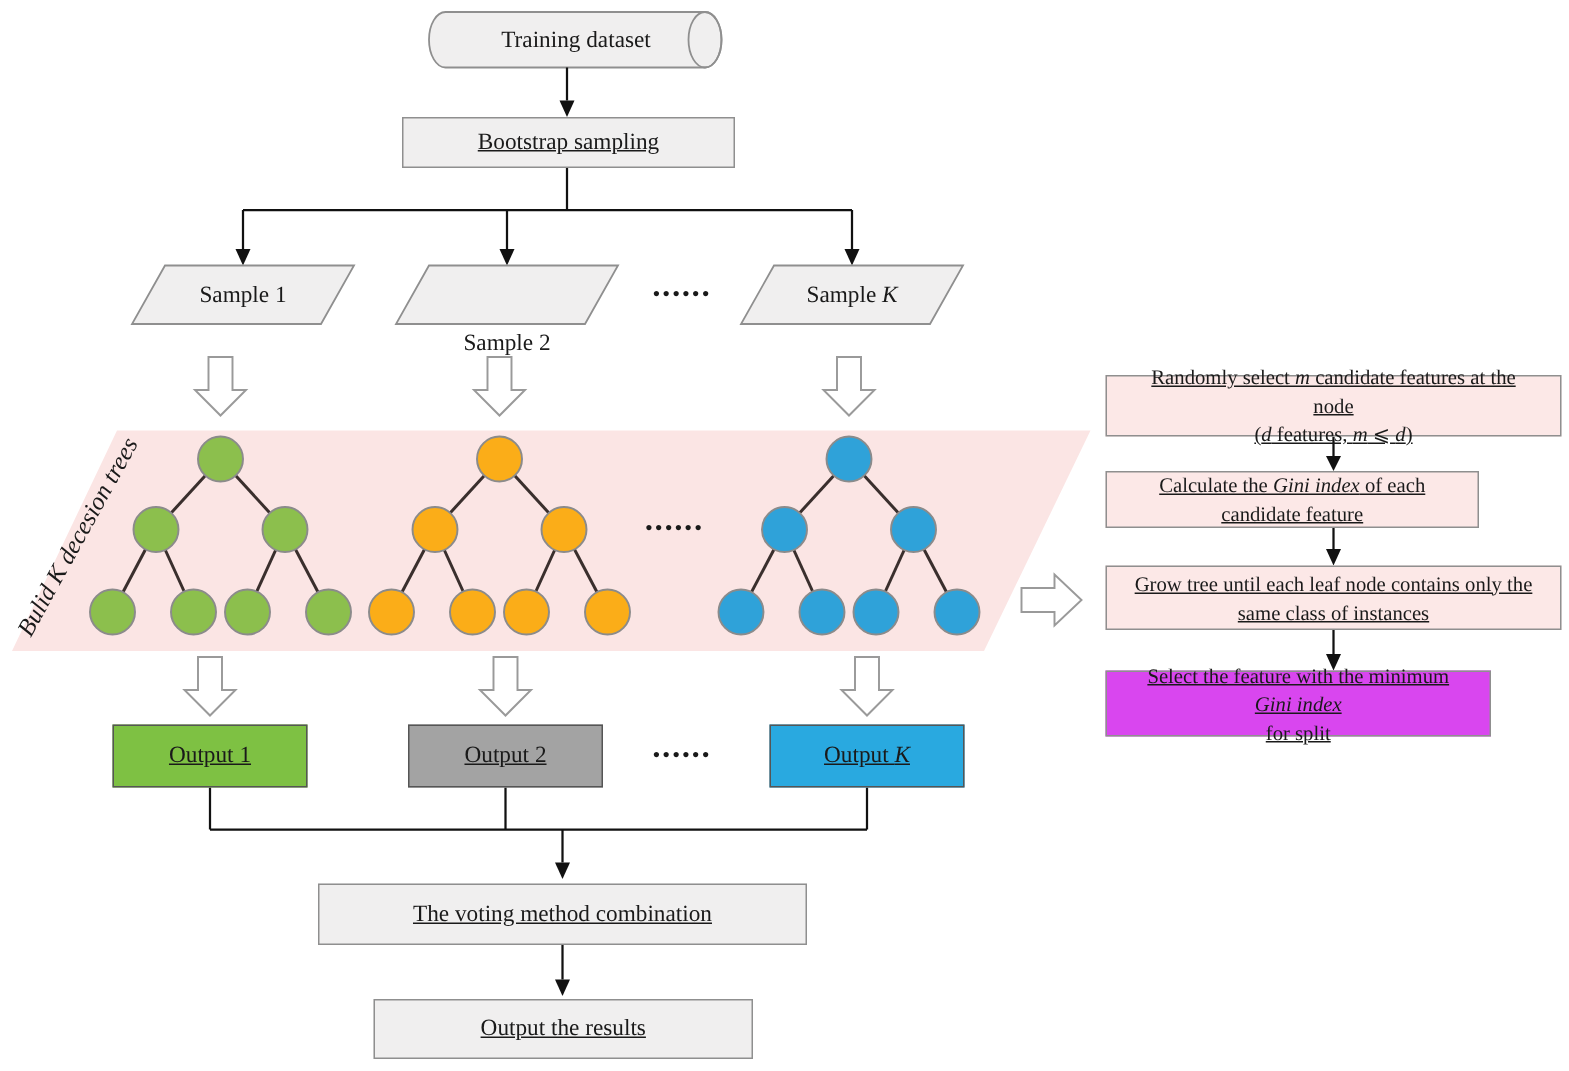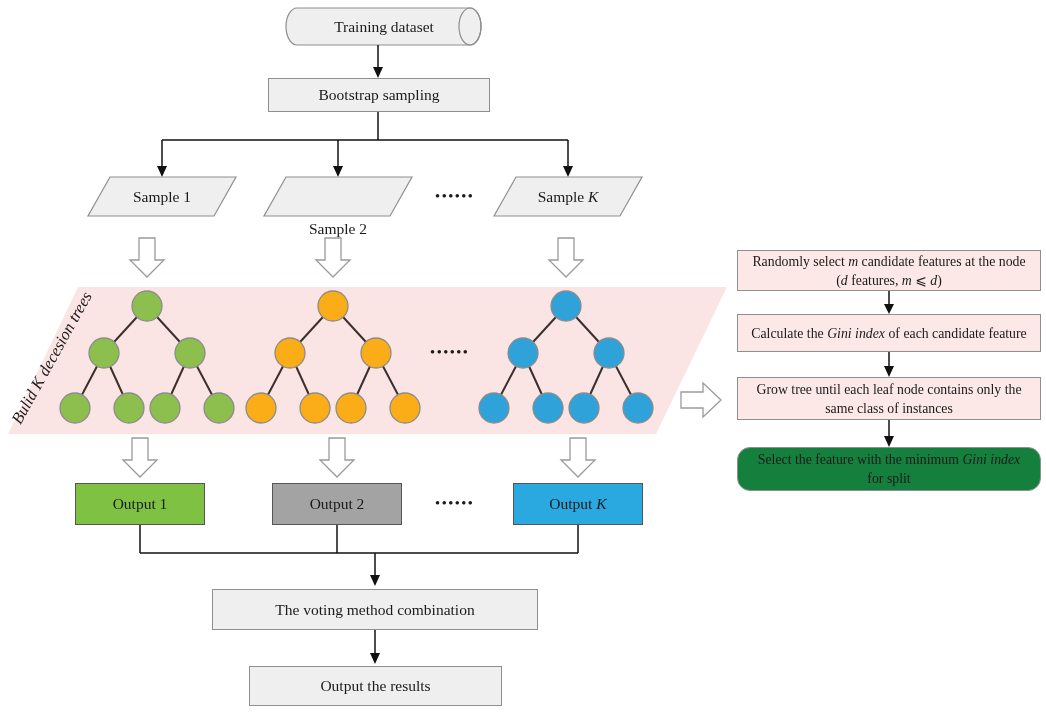--- a/index.html
+++ b/index.html
@@ -2,25 +2,25 @@
 <html><head>
 <meta charset="utf-8">
 <style>
   html,body{margin:0;padding:0;background:#fff;}
   .stage{position:relative;width:1046px;height:714px;background:#ffffff;
          font-family:"Liberation Serif", serif;color:#1a1a1a;overflow:hidden;}
   .stage svg{position:absolute;left:0;top:0;}
   .label{position:absolute;transform:translate(-50%,-50%);white-space:nowrap;
          font-size:15.5px;text-align:center;}
   .box{position:absolute;display:flex;align-items:center;justify-content:center;
-       font-size:15.5px;text-align:center;box-sizing:border-box;}
+       font-size:15.5px;text-align:center;box-sizing:border-box;text-decoration:underline;}
   .gray{background:#f0efef;border:1px solid #8f8f8f;}
   .outbox{border:1px solid #555;}
   .pinkbox{border:1px solid #8f8f8f;font-size:13.8px;line-height:19px;
-           flex-direction:column;padding:1px 6px;}
+           flex-direction:column;padding:1px 16px;}
   .dots{font-weight:bold;letter-spacing:2px;font-size:13px;}
   .band-label{font-style:italic;font-size:16.5px;
               transform:translate(-50%,-50%) rotate(-61deg);}
   i{font-style:italic;}
 </style>
 </head>
 <body>
 
 <div class="stage">
 
@@ -149,22 +149,22 @@
       <span><span>Output </span><i>K</i></span>
     </div>
   <div class="label dots" style="left:455px;top:503px;">••••••</div>
 
   <div class="box gray" style="left:212px;top:589px;width:326px;height:41px;">The voting method combination</div>
   <div class="box gray" style="left:249px;top:666px;width:253px;height:40px;">Output the results</div>
 
   <div class="box pinkbox" style="left: 737px; top: 250px; width: 304px; height: 41px; background: rgb(252, 232, 231);">
       <span><span>Randomly select </span><i>m</i><span> candidate features at the node</span><br><span>(</span><i>d</i><span> features, </span><i>m</i><span> ⩽ </span><i>d</i><span>)</span></span>
     </div>
-  <div class="box pinkbox" style="left: 737px; top: 314px; width: 304px; height: 38px; background: rgb(252, 232, 231);">
+  <div class="box pinkbox" style="left: 737px; top: 314px; width: 249px; height: 38px; background: rgb(252, 232, 231);">
       <span><span>Calculate the </span><i>Gini index</i><span> of each candidate feature</span></span>
     </div>
   <div class="box pinkbox" style="left: 737px; top: 377px; width: 304px; height: 43px; background: rgb(252, 232, 231); align-items: center;">
       <span><span>Grow tree until each leaf node contains only the</span><br><span>same class of instances</span></span>
     </div>
-  <div class="box pinkbox" style="left: 737px; top: 447px; width: 304px; height: 44px; background: #15803d; border-radius: 13px;">
+  <div class="box pinkbox" style="left: 737px; top: 447px; width: 257px; height: 44px; background: #d946ef;">
       <span><span>Select the feature with the minimum </span><i>Gini index</i><br><span>for split</span></span>
     </div>
 </div>
 
 </body></html>

